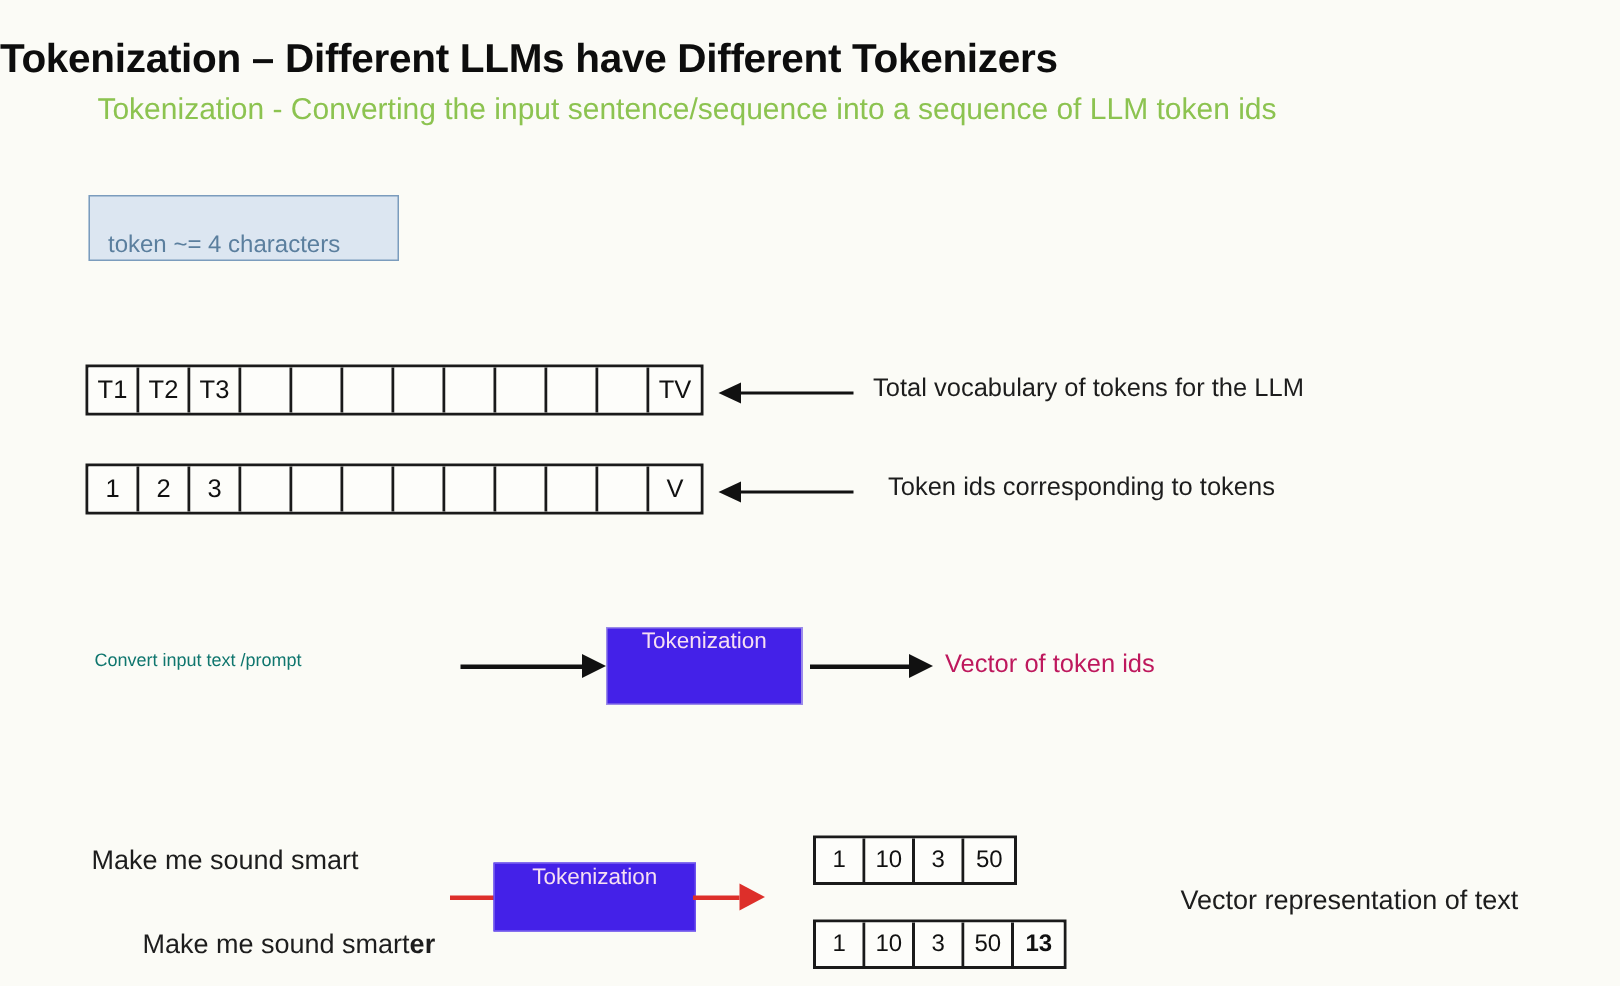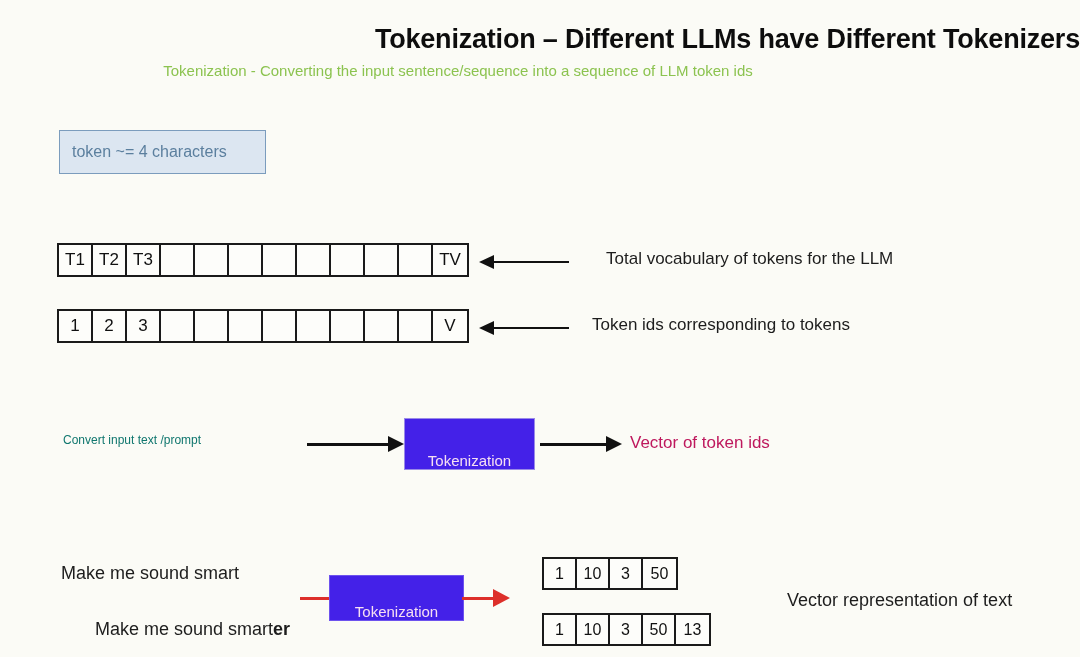--- a/index.html
+++ b/index.html
@@ -20,50 +20,50 @@
     inset: 0;
     background: #fbfbf6;
   }
 
   
   .title {
     position: absolute;
     top: 24px;
     left: 0;
     width: 1080px;
-    text-align: right;
+    text-align: left;
     font-size: 27px;
     font-weight: bold;
     color: #0d0d0d;
     letter-spacing: -0.2px;
     white-space: nowrap;
   }
   .subtitle {
     position: absolute;
     top: 62px;
     left: 0;
     width: 916px;
     text-align: center;
-    font-size: 15px;
+    font-size: 20px;
     color: #8cc350;
     white-space: nowrap;
   }
 
   
   .note-box {
     position: absolute;
     left: 59px;
     top: 130px;
     width: 207px;
     height: 44px;
     background: #dce6f1;
     border: 1.5px solid #7b9cbd;
     box-sizing: border-box;
     display: flex;
-    align-items: center;
+    align-items: flex-end;
     padding-left: 12px;
     font-size: 16px;
     color: #5b7f9e;
   }
 
   
   .cellrow {
     position: absolute;
     display: flex;
     border: 2px solid #1a1a1a;
@@ -108,21 +108,21 @@
   }
   #vocab-arrow   { left: 479px; top: 252px; width: 90px; }
   #tokenid-arrow { left: 479px; top: 318px; width: 90px; }
 
   .annot {
     position: absolute;
     font-size: 17px;
     color: #1d1d1d;
     white-space: nowrap;
   }
-  #vocab-label   { left: 606px; top: 249px; }
+  #vocab-label   { left: 582px; top: 249px; }
   #tokenid-label { left: 592px; top: 315px; text-align: center; }
 
   
   #flow-input {
     position: absolute;
     left: 63px;
     top: 433px;
     font-size: 12px;
     color: #0f766e;
     white-space: nowrap;
@@ -147,21 +147,21 @@
   }
   #flow-arrow-in  { left: 307px; top: 434px; width: 97px; }
   #flow-arrow-out { left: 540px; top: 434px; width: 82px; }
 
   .tok-box {
     position: absolute;
     background: #4421e8;
     border: 1.5px solid #9a8ae8;
     box-sizing: border-box;
     display: flex;
-    align-items: flex-end;
+    align-items: flex-start;
     justify-content: center;
     color: #f6dff2;
     font-size: 15px;
   }
   #flow-tok-box {
     left: 404px;
     top: 418px;
     width: 131px;
     height: 52px;
   }
@@ -209,21 +209,21 @@
     border-bottom: 9px solid transparent;
     border-left: 17px solid #dd2f2a;
     flex: 0 0 auto;
   }
   #red-arrow-in  { left: 300px; top: 589px; width: 32px; }
   #red-arrow-out { left: 462px; top: 589px; width: 48px; }
 
   #out-row-1 { left: 542px; top: 557px; }
   #out-row-2 { left: 542px; top: 613px; }
   #out-row-1 .cell, #out-row-2 .cell { width: 33px; height: 29px; font-size: 16px; }
-  .cell.bold { font-weight: normal; }
+  .cell.bold { font-weight: bold; }
 
   #vector-label {
     position: absolute;
     left: 787px;
     top: 590px;
     font-size: 18px;
     color: #1d1d1d;
     white-space: nowrap;
   }
 </style>

